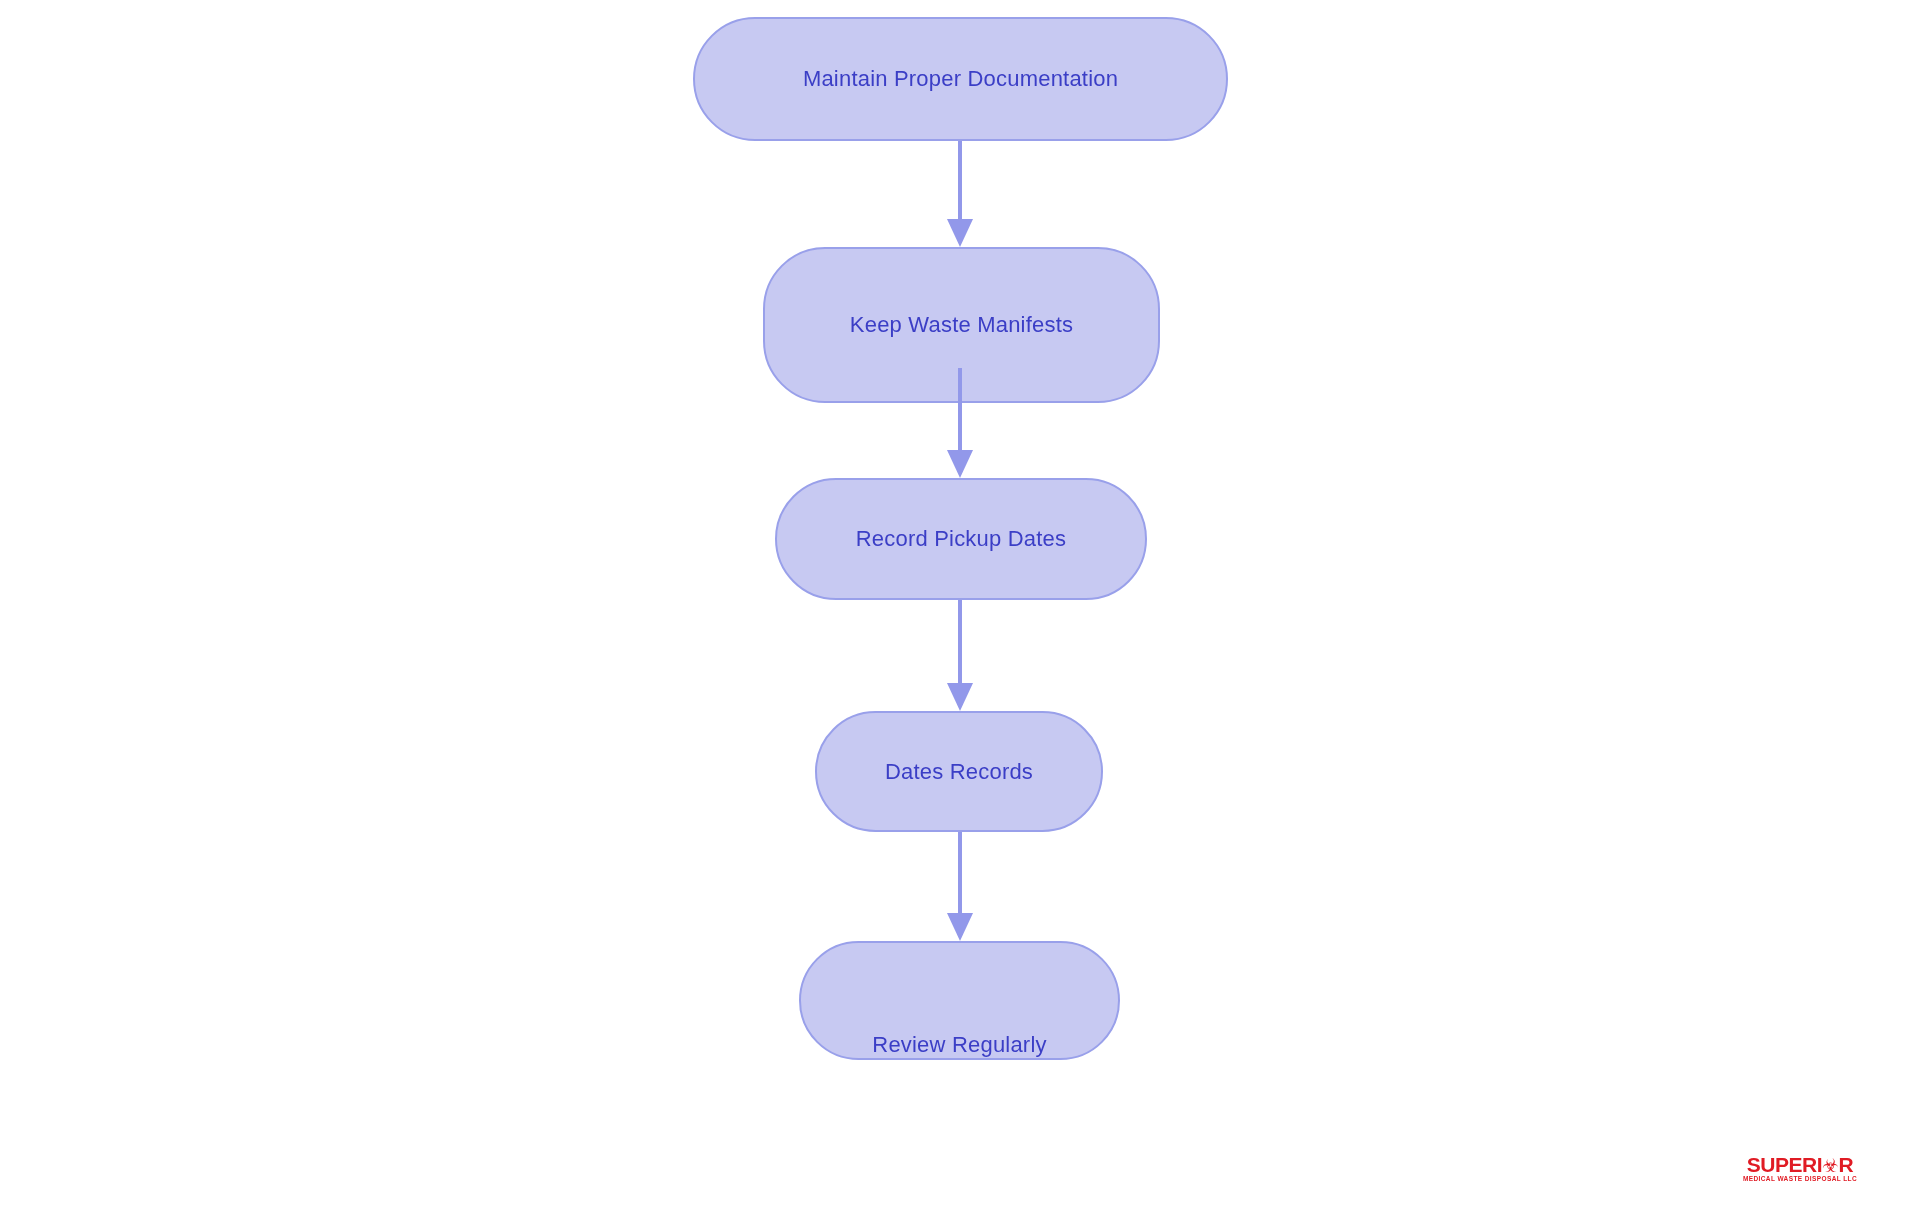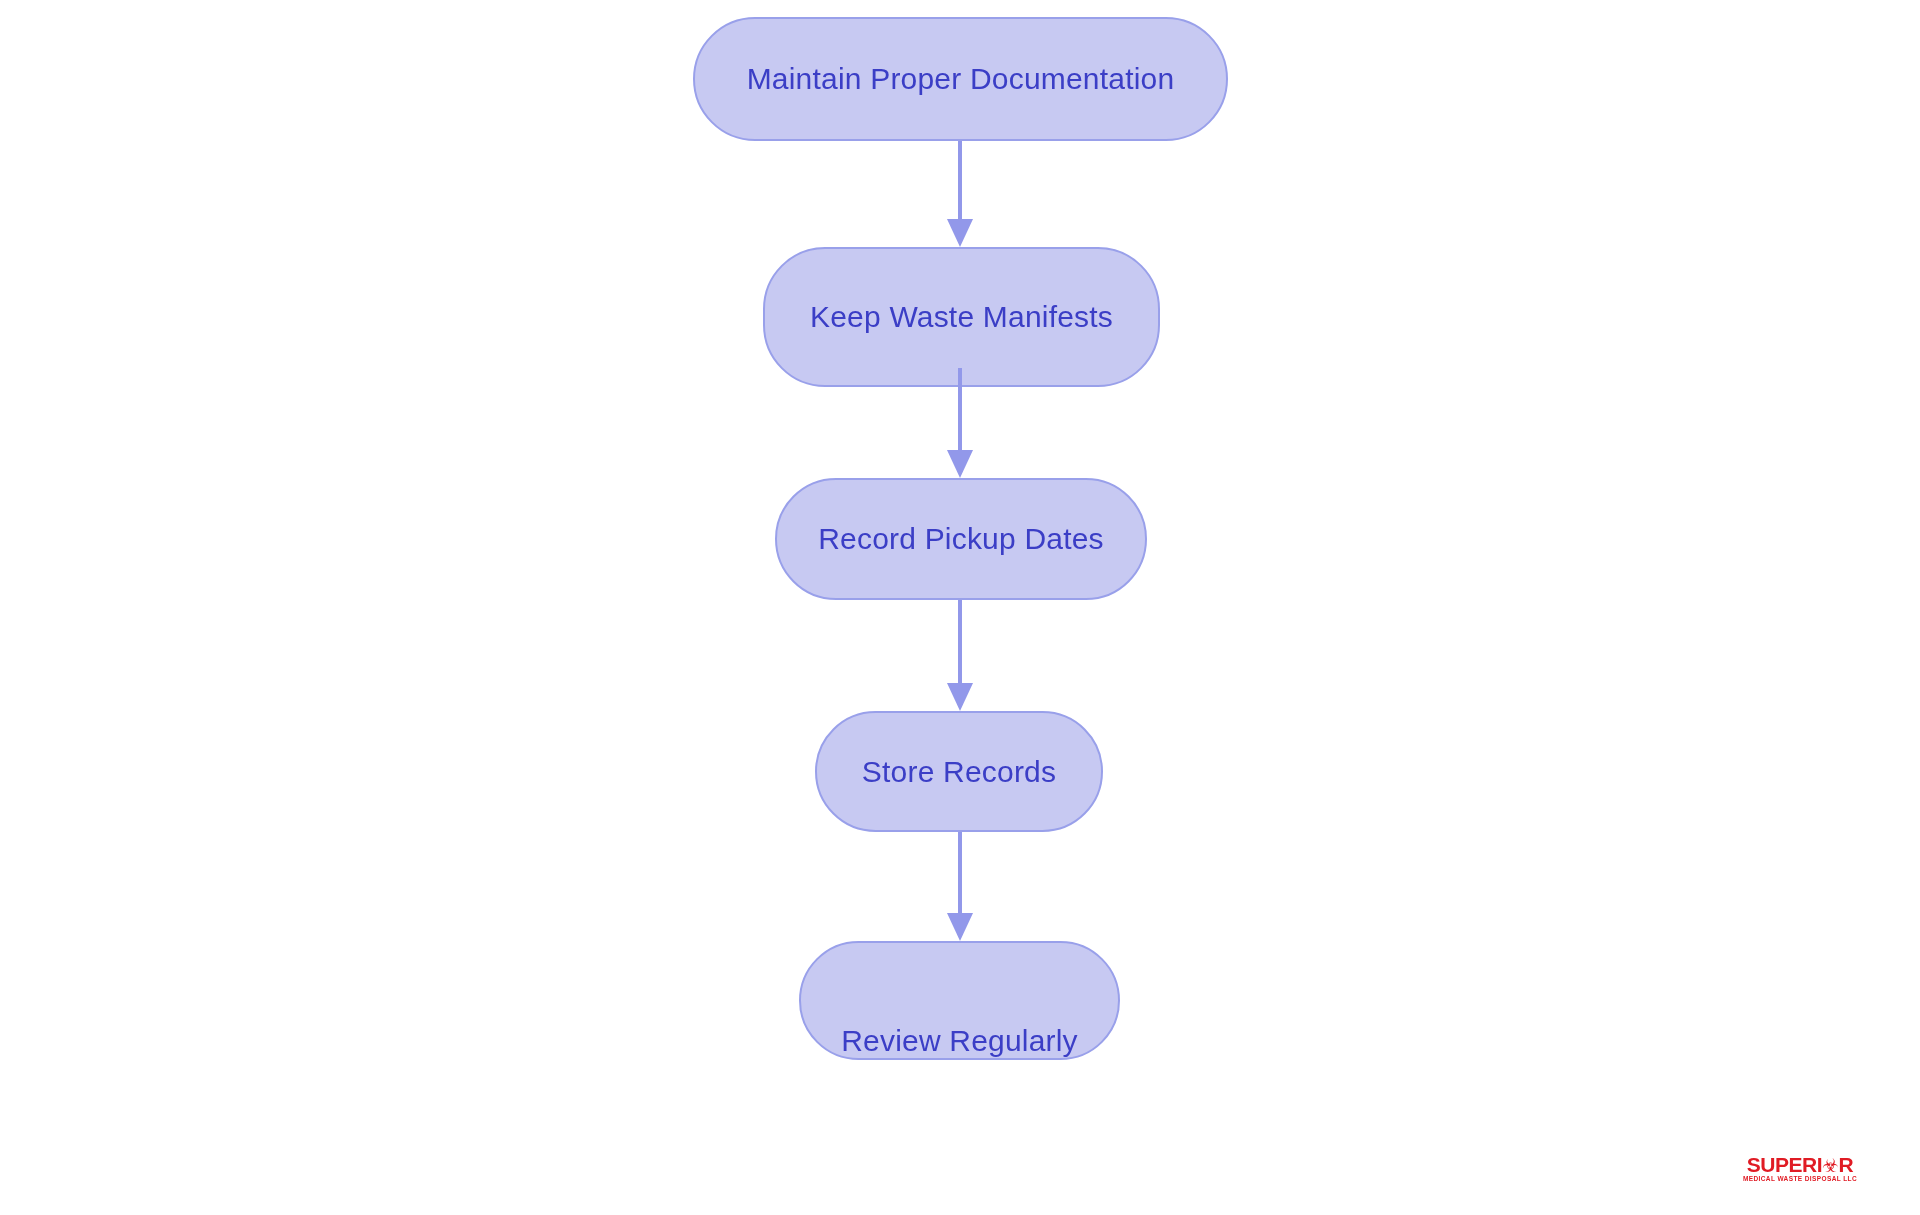--- a/index.html
+++ b/index.html
@@ -20,27 +20,27 @@
   .flow-node {
     position: absolute;
     box-sizing: border-box;
     background: #c7c9f2;
     border: 2px solid #99a0ea;
     border-radius: 62px;
     display: flex;
     align-items: center;
     justify-content: center;
     color: #3b3ec6;
-    font-size: 30px;
+    font-size: 22px;
     letter-spacing: 0.2px;
     white-space: nowrap;
     text-align: center;
   }
   .node-1 { left: 693px; top: 17px;  width: 535px; height: 124px; }
-  .node-2 { left: 763px; top: 247px; width: 397px; height: 140px; }
+  .node-2 { left: 763px; top: 247px; width: 397px; height: 156px; }
   .node-3 { left: 775px; top: 478px; width: 372px; height: 122px; }
   .node-4 { left: 815px; top: 711px; width: 288px; height: 121px; }
   .node-5 { left: 799px; top: 941px; width: 321px; height: 119px; align-items: flex-end; }
 
   
   .connector {
     position: absolute;
     left: 947px;
     width: 26px;
   }
@@ -124,21 +124,21 @@
   <div class="flow-node node-3">
     <span>Record Pickup Dates</span>
   </div>
 
   <div class="connector conn-3">
     <div class="line"></div>
     <div class="head"></div>
   </div>
 
   <div class="flow-node node-4">
-    <span>Store Records</span>
+    <span>Dates Records</span>
   </div>
 
   <div class="connector conn-4">
     <div class="line"></div>
     <div class="head"></div>
   </div>
 
   <div class="flow-node node-5">
     <span>Review Regularly</span>
   </div>

